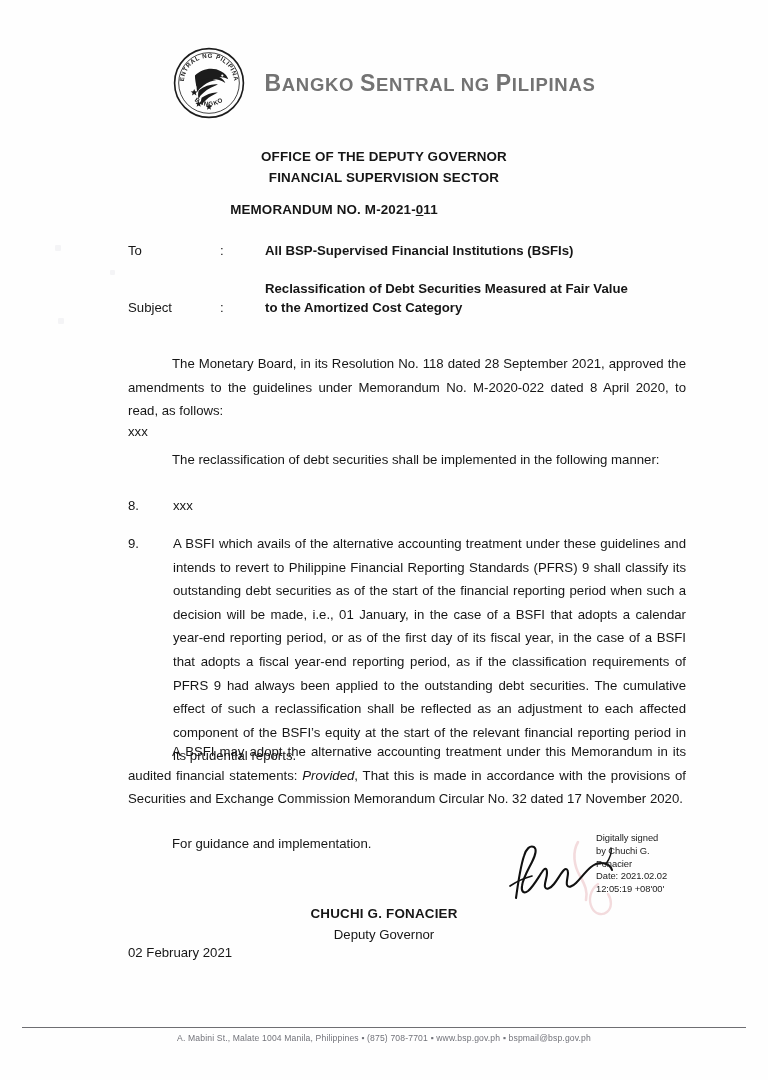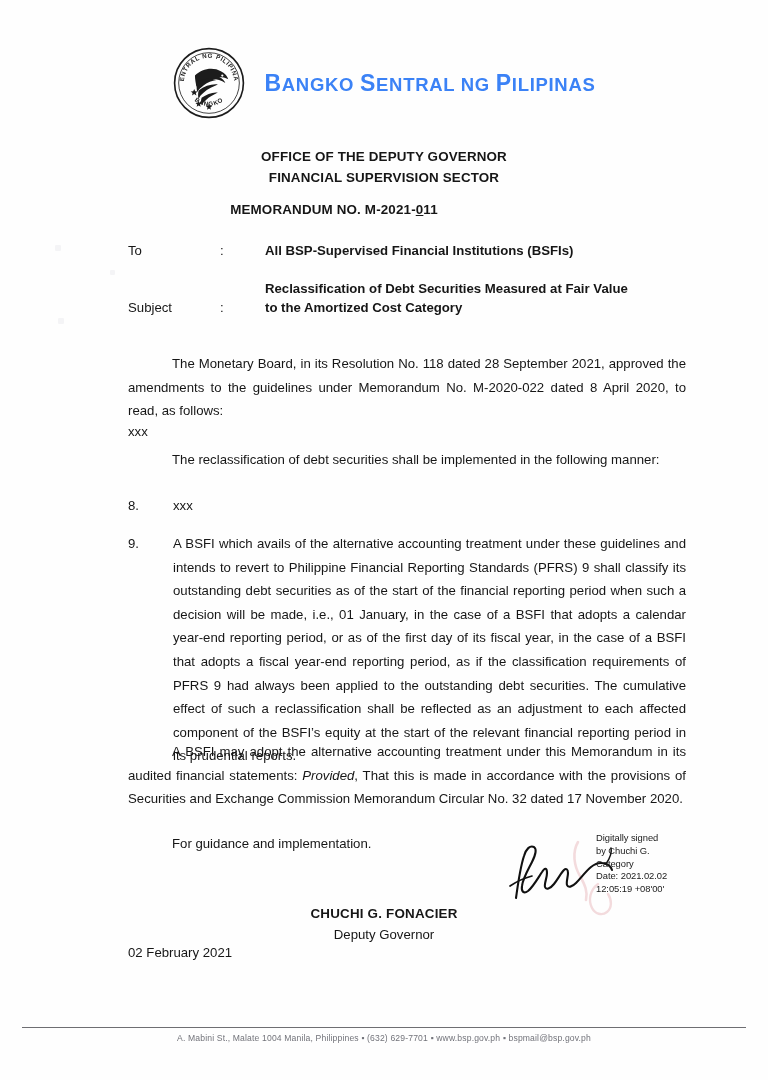--- a/index.html
+++ b/index.html
@@ -35,21 +35,21 @@
     width: 74px;
     height: 74px;
     flex: 0 0 auto;
   }
   .org-name {
     margin-left: 18px;
     font-family: "Liberation Sans", sans-serif;
     font-size: 18.5px;
     font-weight: bold;
     letter-spacing: 0.7px;
-    color: #3b82f6;
+    color: #737373;
     white-space: nowrap;
   }
   .org-name .cap { font-size: 23px; }
 
   
   .office-head {
     position: absolute;
     top: 146px;
     left: 0;
     width: 768px;
@@ -321,32 +321,32 @@
                  C37 25 39 26 39 31 C39 36 36 42 37 45 C38 48 42 47 46 42
                  C50 37 53 31 56 28 C58 26 60 27 60 31 C60 35 58 40 59 43
                  C60 46 64 45 68 41 C73 36 78 29 83 25 C88 21 93 20 98 22
                  C101 23 103 25 104 28" fill="none" stroke="#111" stroke-width="2.1" stroke-linecap="round" stroke-linejoin="round"></path>
         <path d="M2 44 C8 40 16 36 24 34" fill="none" stroke="#111" stroke-width="1.7" stroke-linecap="round"></path>
         <path d="M98 22 C102 16 104 10 103 6" fill="none" stroke="#111" stroke-width="1.5" stroke-linecap="round"></path>
       </svg>
       <div class="digi-sig">
         <div>Digitally signed</div>
         <div>by Chuchi G.</div>
-        <div>Category</div>
+        <div>Fonacier</div>
         <div>Date: 2021.02.02</div>
         <div>12:05:19 +08'00'</div>
       </div>
     </div>
   </div>
 
   <div class="sig-name">
     <span class="sig-name-wrap">CHUCHI G. FONACIER</span>
   </div>
   <div class="sig-title">
     <span class="sig-title-wrap">Deputy Governor</span>
   </div>
 
   <div class="doc-date">02 February 2021</div>
 
   <div class="footer-rule"></div>
-  <div class="footer-text">A. Mabini St., Malate 1004 Manila, Philippines ▪ (632) 629-7701 ▪ www.bsp.gov.ph ▪ bspmail@bsp.gov.ph</div>
+  <div class="footer-text">A. Mabini St., Malate 1004 Manila, Philippines ▪ (875) 708-7701 ▪ www.bsp.gov.ph ▪ bspmail@bsp.gov.ph</div>
 
 </div>
 
 </body></html>

